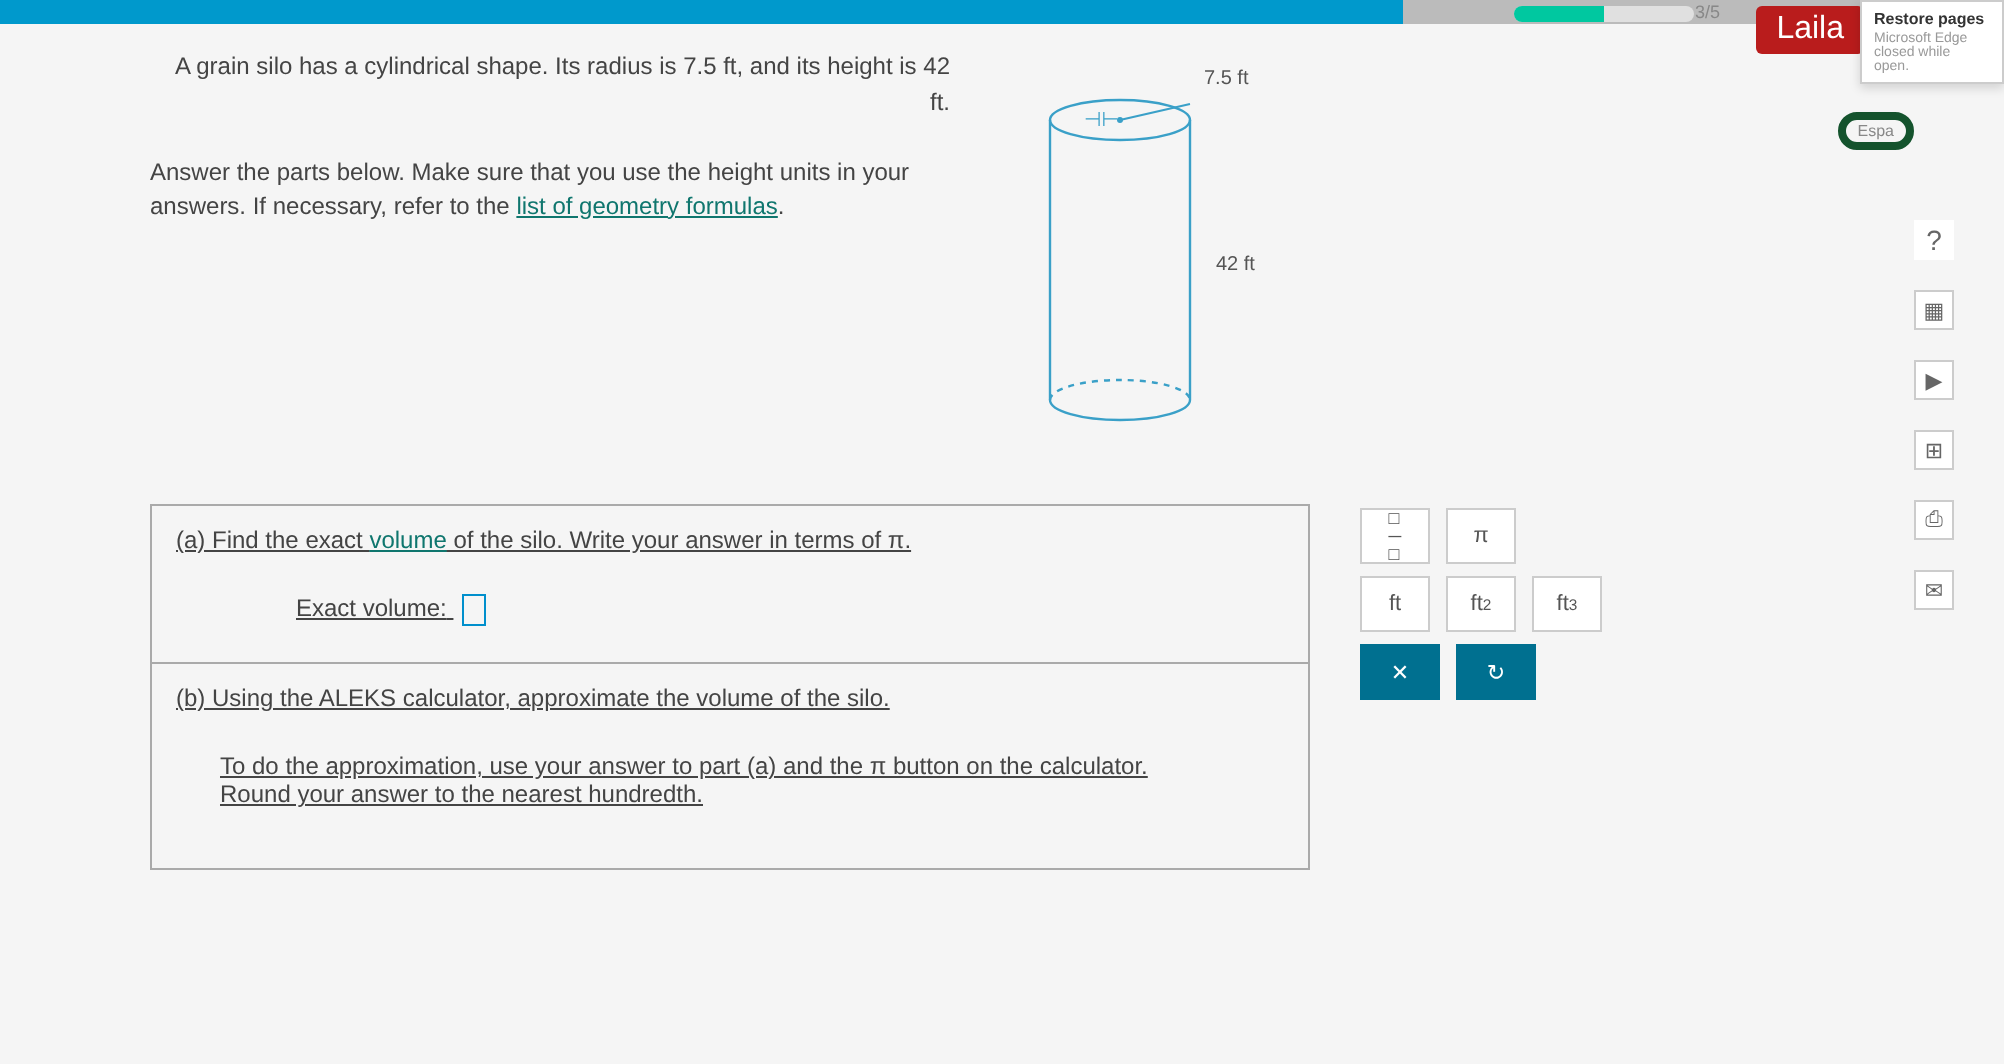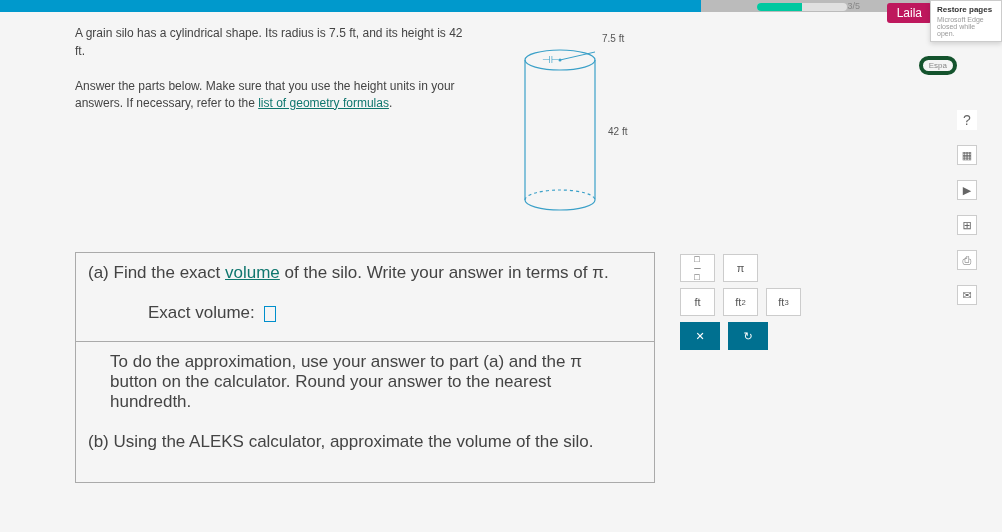--- a/index.html
+++ b/index.html
@@ -39,23 +39,23 @@
       top: 1px;
       right: 142px;
       font-size: 9px;
       color: #888;
       margin-left: 36px;
     }
     .user-badge {
       position: absolute;
       top: 3px;
       right: 70px;
-      background: #be185d;
+      background: #b91c1c;
       color: #fff;
-      font-size: 12px;
+      font-size: 16px;
       padding: 3px 10px;
       border-radius: 3px;
     }
     .notification {
       position: absolute;
       top: 0;
       right: 0;
       width: 72px;
       background: #fff;
       border: 1px solid #ccc;
@@ -80,20 +80,21 @@
       position: absolute;
       top: 24px;
       left: 75px;
       right: 130px;
       color: #444;
     }
     .problem-text {
       font-size: 12px;
       line-height: 1.5;
       max-width: 400px;
+      text-align: right;
     }
     .instruction {
       font-size: 12px;
       line-height: 1.4;
       margin-top: 18px;
       max-width: 380px;
     }
     .link { color: #0f766e; text-decoration: underline; cursor: pointer; }
     .diagram {
       position: absolute;
@@ -104,22 +105,23 @@
     }
     .answer-box {
       position: absolute;
       top: 252px;
       left: 75px;
       width: 580px;
       border: 1px solid #aaa;
     }
     .part {
       padding: 10px 12px;
-      font-size: 17px;
+      font-size: 12px;
       color: #444;
+      text-decoration: underline;
     }
     .part-a { border-bottom: 1px solid #aaa; }
     .part .label { margin-bottom: 20px; }
     .input-row { margin-left: 60px; margin-bottom: 8px;}
     .input-field {
       display: inline-block;
       width: 12px;
       height: 16px;
       border: 1px solid #008fcc;
       vertical-align: middle;
@@ -221,22 +223,22 @@
   <div class="part part-a">
     <div class="label">
       <span>(a)  Find the exact </span><span class="link">volume</span><span> of the silo. Write your answer in terms of π.</span>
     </div>
     <div class="input-row">
       <span>Exact volume:</span>
       <span class="input-field"></span>
     </div>
   </div>
   <div class="part">
+    <div class="label">(b)  Using the ALEKS calculator, approximate the volume of the silo.</div>
     <div class="label" style="margin-left:22px; max-width:500px;">To do the approximation, use your answer to part (a) and the π button on the calculator. Round your answer to the nearest hundredth.</div>
-    <div class="label">(b)  Using the ALEKS calculator, approximate the volume of the silo.</div>
   </div>
 </div>
 
 <div class="keypad">
   <div class="keypad-row">
     <div class="key" style="font-size:9px;line-height:1;">□<br>─<br>□</div>
     <div class="key">π</div>
   </div>
   <div class="keypad-row">
     <div class="key">ft</div>

